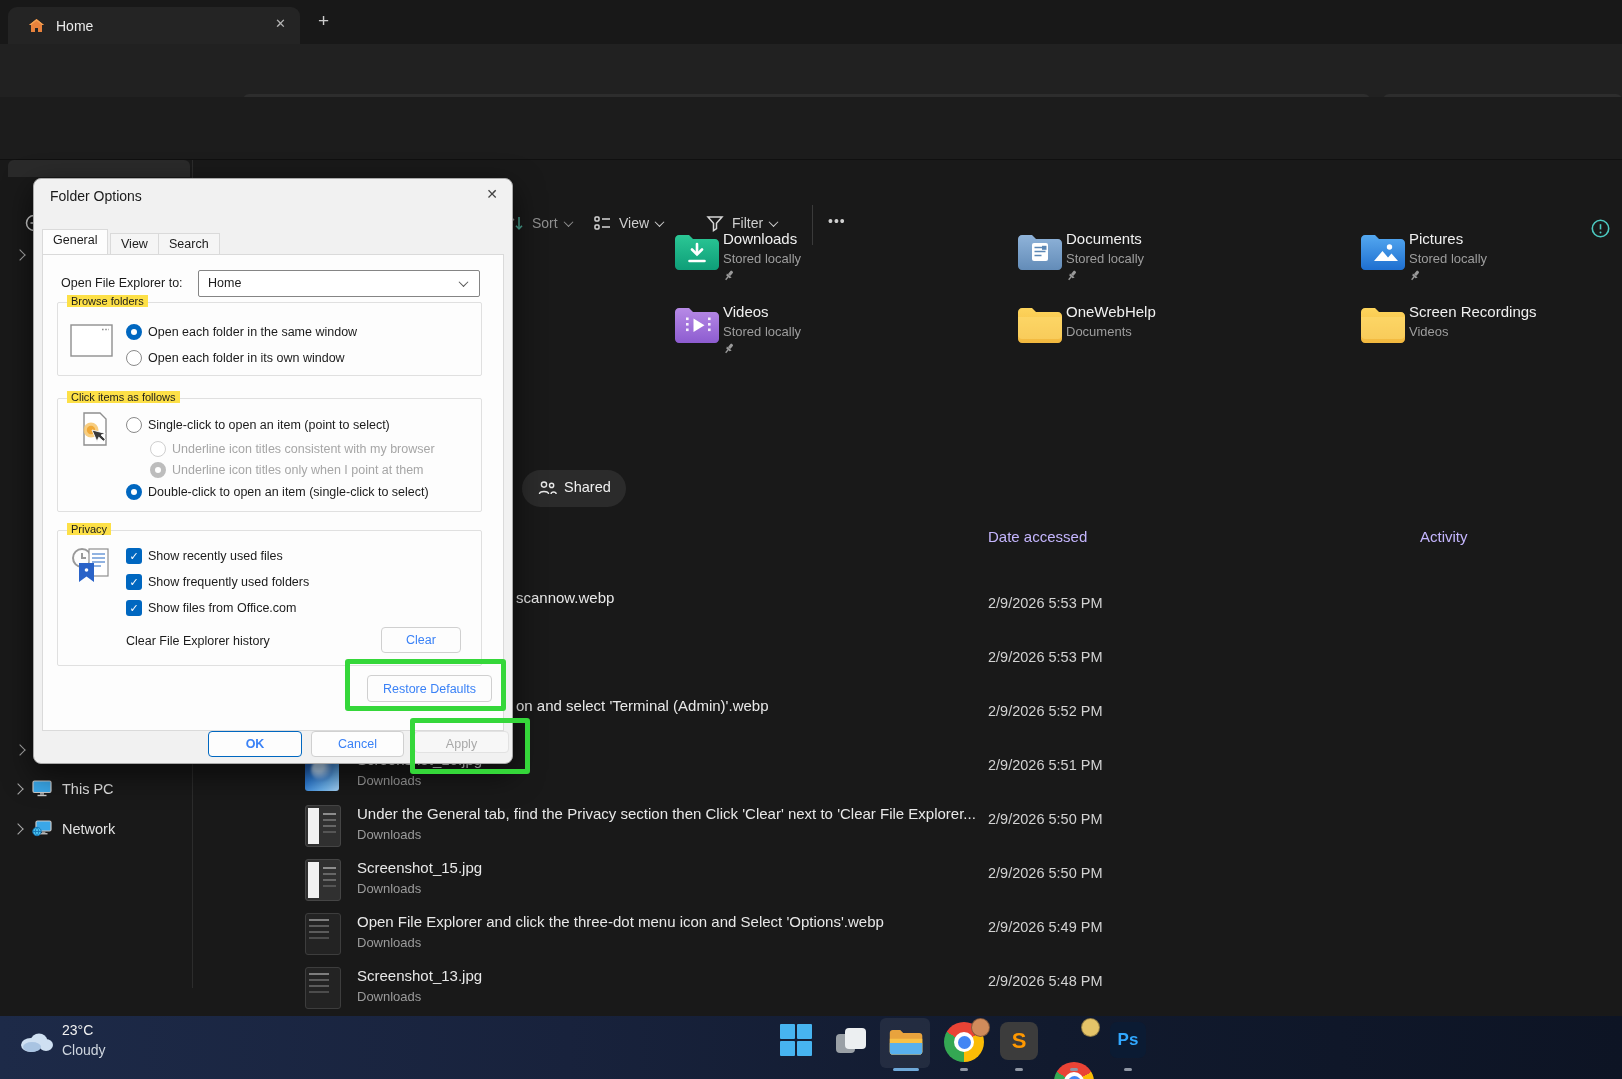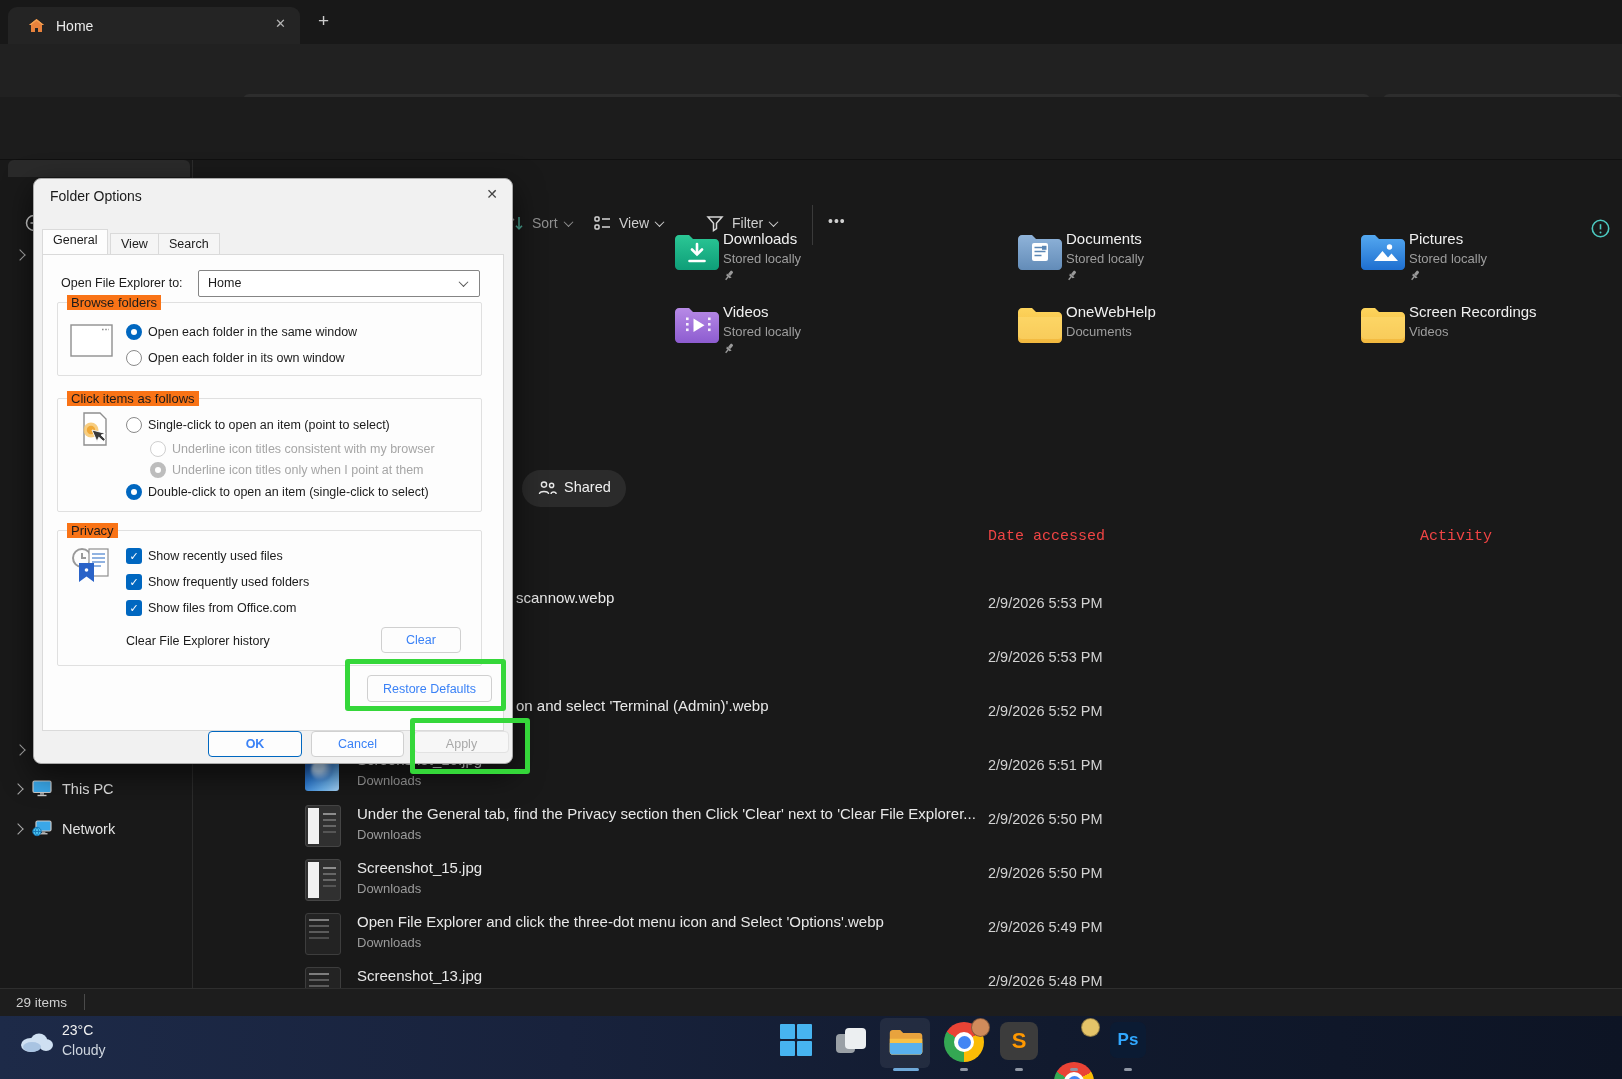--- a/index.html
+++ b/index.html
@@ -37,21 +37,21 @@
   .side-chev{color:#a9a9a9;}
 
   
   .tile-title{position:absolute;color:#f0f0f0;font-size:15px;white-space:nowrap;}
   .tile-sub{position:absolute;color:#9d9d9d;font-size:13px;white-space:nowrap;}
   .tile-pin{position:absolute;}
 
   
   .shared-pill{position:absolute;left:522px;top:470px;width:104px;height:37px;background:#2b2b2b;border-radius:19px;}
   .shared-pill span{position:absolute;left:42px;top:9px;color:#f0f0f0;font-size:14.5px;}
-  .colhead{position:absolute;top:528px;color:#ef4444;font-size:15px;font-family:Liberation Mono, monospace;}
+  .colhead{position:absolute;top:528px;color:#c4b5fd;font-size:15px;}
   .frow{position:absolute;left:193px;width:1429px;height:53px;}
   .fthumb{position:absolute;left:112px;top:4px;width:34px;height:40px;border-radius:3px;overflow:hidden;}
   .fname{position:absolute;left:164px;top:4px;font-size:15px;color:#e8e8e8;white-space:nowrap;}
   .floc{position:absolute;left:164px;top:26px;font-size:13px;color:#9b9b9b;}
   .fdate{position:absolute;left:795px;top:10px;font-size:14.5px;color:#d2d2d2;white-space:nowrap;}
   .frow.indent .fname{left:323px;}
   .th-blue{background:linear-gradient(135deg,#123f8f,#2f7fd9 45%,#6db4f0 75%,#a8d4f7);}
   .th-blue::before{content:"";position:absolute;left:6px;top:8px;width:22px;height:22px;border-radius:50%;
        background:radial-gradient(circle at 35% 35%,#bfe0ff 0 25%,rgba(30,90,190,.2) 70%);filter:blur(1px);}
   .th-page{background:#303030;border:1px solid #454545;}
@@ -81,21 +81,21 @@
   
   #dialog{position:absolute;left:33px;top:178px;width:478px;height:584px;background:#f1f1f1;
        border:1px solid #a9a9a9;border-radius:8px;box-shadow:0 10px 30px rgba(0,0,0,.6);z-index:30;
        font-size:12.5px;color:#1b1b1b;}
   .dlg-title{position:absolute;left:16px;top:9px;font-size:14px;color:#1a1a1a;}
   .dlg-close{position:absolute;right:14px;top:7px;font-size:14px;color:#444;}
   .dtab{position:absolute;background:#f5f5f5;border:1px solid #dadada;border-bottom:none;padding:3px 10px;font-size:12.5px;}
   .dtab.active{background:#fdfdfd;z-index:2;}
   .dpage{position:absolute;left:8px;top:75px;width:460px;height:475px;background:#fdfdfd;border:1px solid #dadada;}
   .fieldset{position:absolute;border:1px solid #e0e0e0;border-radius:2px;}
-  .legend{position:absolute;top:-8px;left:9px;background:#f97316;padding:0 4px;font-size:13px;color:#1b1b1b;}
+  .legend{position:absolute;top:-8px;left:9px;background:#fde047;padding:0 4px;font-size:11px;color:#1b1b1b;}
   .radio{position:absolute;width:16px;height:16px;border-radius:50%;background:#fff;box-sizing:border-box;}
   .radio.on{border:5px solid #0067c0;}
   .radio.off{border:1px solid #8a8a8a;}
   .radio.dis-off{border:1px solid #cfcfcf;}
   .radio.dis-on{border:5px solid #bdbdbd;}
   .rlabel{position:absolute;font-size:12.5px;color:#1b1b1b;white-space:nowrap;}
   .rlabel.dis{color:#a6a6a6;}
   .check{position:absolute;width:16px;height:16px;border-radius:3px;background:#0067c0;color:#fff;
          font-size:11px;text-align:center;line-height:16px;}
   .dbtn{position:absolute;background:#fdfdfd;border:1px solid #d0d0d0;border-radius:4px;font-size:12.5px;
@@ -460,24 +460,20 @@
     <span class="floc">Downloads</span>
     <span class="fdate">2/9/2026 5:49 PM</span>
   </div>
   <div class="frow" style="top:963px">
     <div class="fthumb th-dark"></div>
     <span class="fname">Screenshot_13.jpg</span>
     <span class="floc">Downloads</span>
     <span class="fdate">2/9/2026 5:48 PM</span>
   </div>
 
-  <div id="statusbar">
-    <span class="cnt">29 items</span>
-    <div class="sep"></div>
-  </div>
 
   <div id="taskbar"></div>
   <svg class="tk-ico" style="left:18px;top:1026px" width="38" height="30" viewBox="0 0 38 30">
     <g fill="#cfe0f2">
         <ellipse cx="13" cy="19" rx="10" ry="7"></ellipse>
         <ellipse cx="21" cy="14" rx="8" ry="6.5"></ellipse>
         <ellipse cx="28" cy="19" rx="7" ry="6"></ellipse>
       </g>
     <ellipse cx="14" cy="21" rx="9" ry="5" fill="#a9c4e2"></ellipse>
   </svg>

